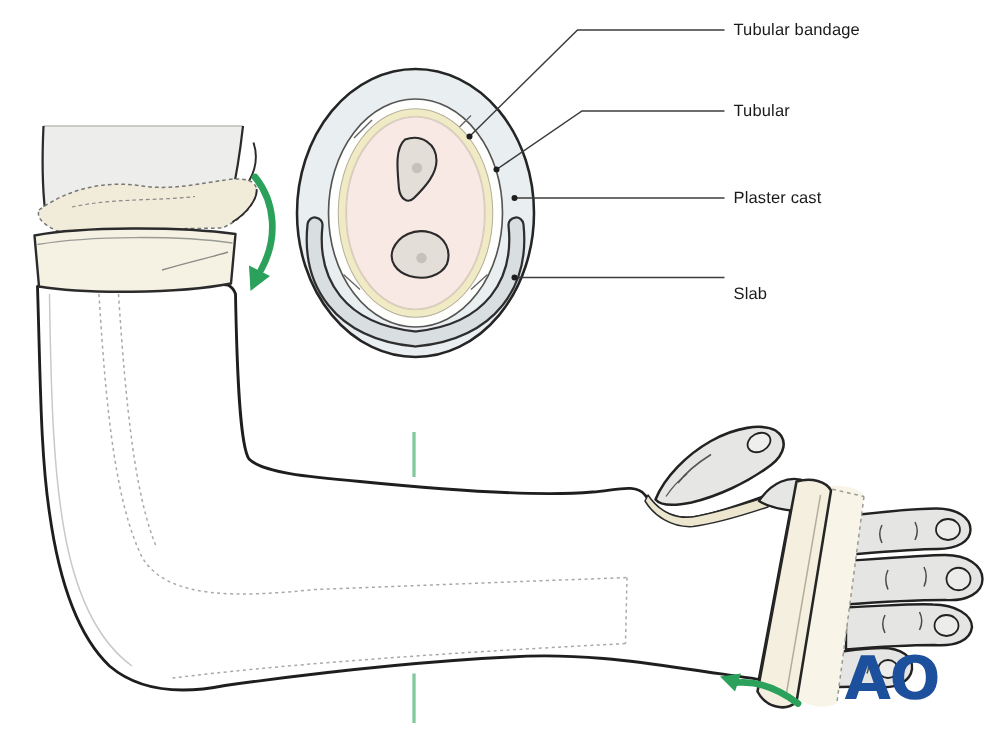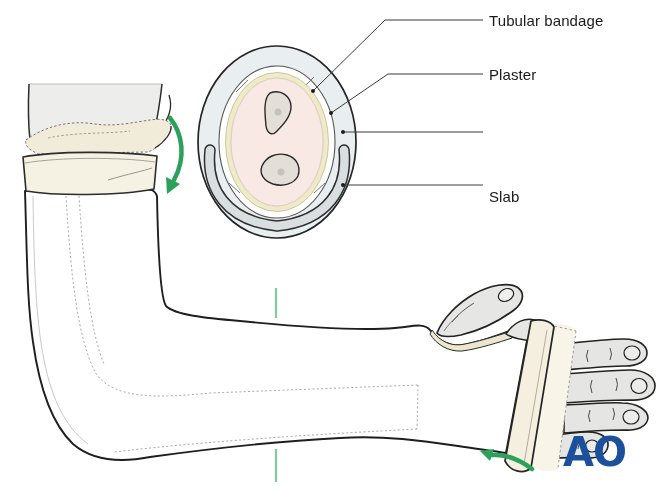--- a/index.html
+++ b/index.html
@@ -1,20 +1,20 @@
 <!DOCTYPE html>
 <html><head>
 <meta charset="utf-8">
 <style>
   html,body{margin:0;padding:0;background:#fff;}
   .stage{position:relative;width:665px;height:493px;background:#ffffff;overflow:hidden;
          font-family:"Liberation Sans",sans-serif;}
   .stage svg{position:absolute;left:0;top:0;}
   .layer-label{position:absolute;left:489px;transform:translateY(-50%);
-    font-size:15px;font-weight:500;color:#1a1a1a;letter-spacing:.1px;white-space:nowrap;}
+    font-size:11px;font-weight:500;color:#1a1a1a;letter-spacing:.1px;white-space:nowrap;}
   .ao-text{font-family:"DejaVu Sans",sans-serif;font-weight:bold;letter-spacing:-1px;}
 </style>
 </head>
 <body>
 
 <div class="stage">
 
 <svg width="665" height="493" viewBox="0 0 665 493">
 
   <g>
@@ -139,15 +139,16 @@
   </g>
   <g stroke="#82c99e" stroke-width="2.2">
     <line x1="276" y1="288" x2="276" y2="318"></line>
     <line x1="276" y1="449" x2="276" y2="482"></line>
   </g>
 
   <text class="ao-text" x="563" y="466" font-size="40" fill="#1c4f9c">AO</text>
 </svg>
 
   <div class="layer-label" style="top:20px">Tubular bandage</div>
-  <div class="layer-label" style="top:74px">Plaster</div>
+  <div class="layer-label" style="top:74px">Tubular</div>
+  <div class="layer-label" style="top:132px">Plaster cast</div>
   <div class="layer-label" style="top:196px">Slab</div>
 </div>
 
 </body></html>

